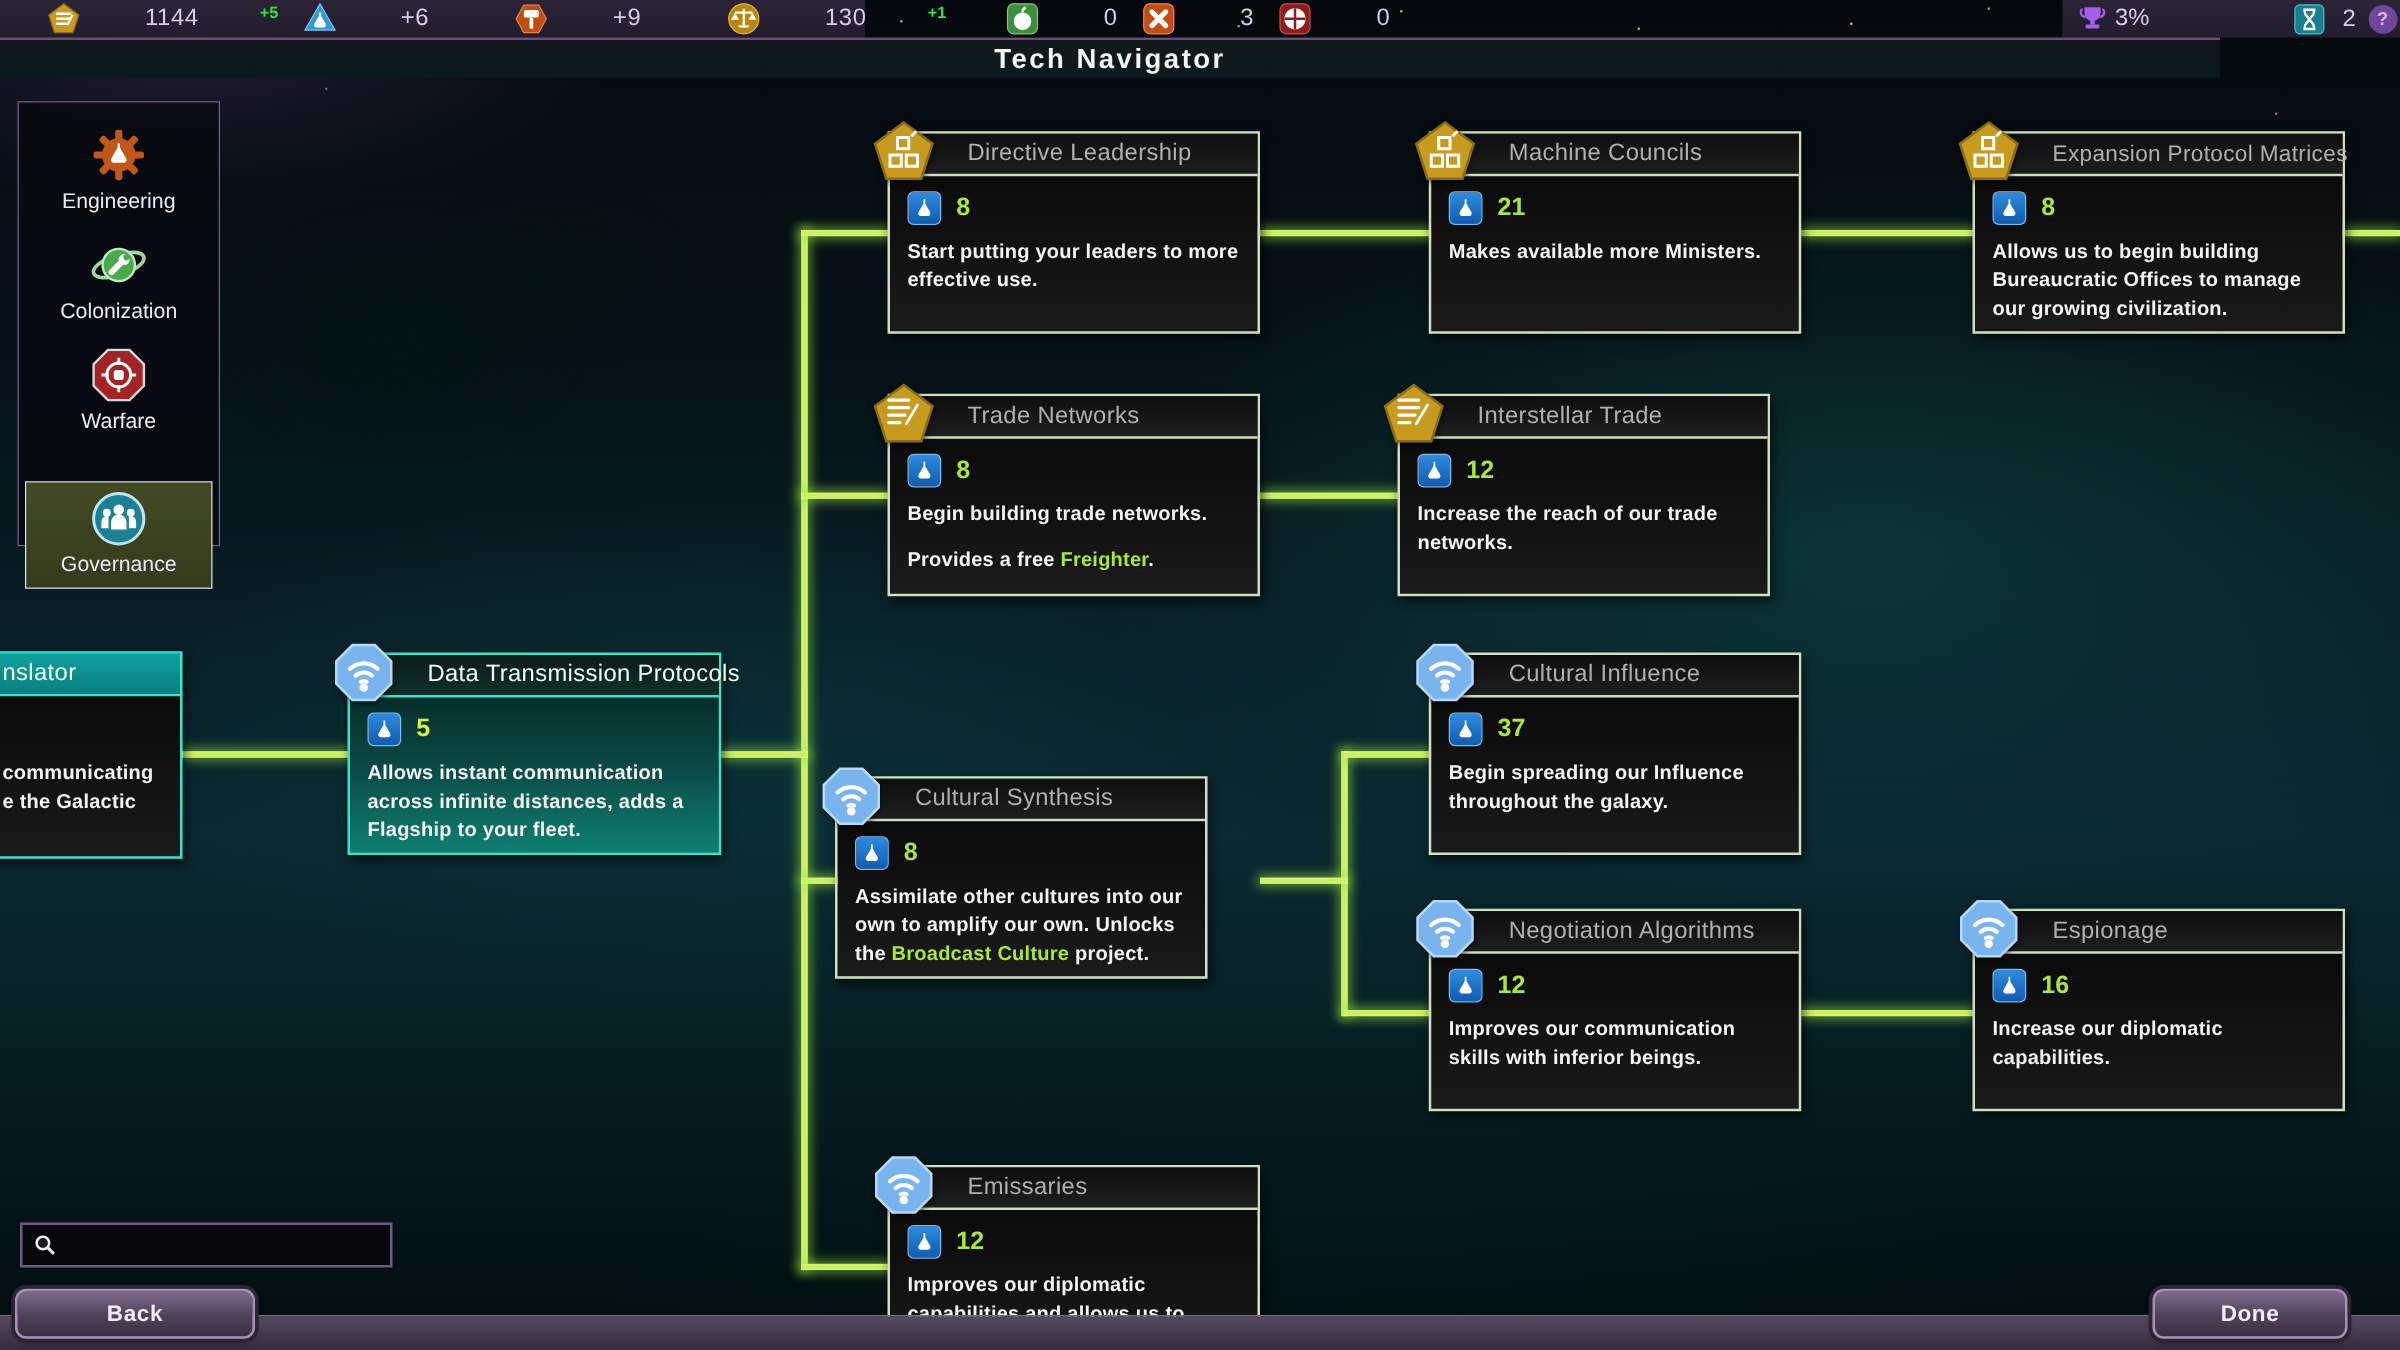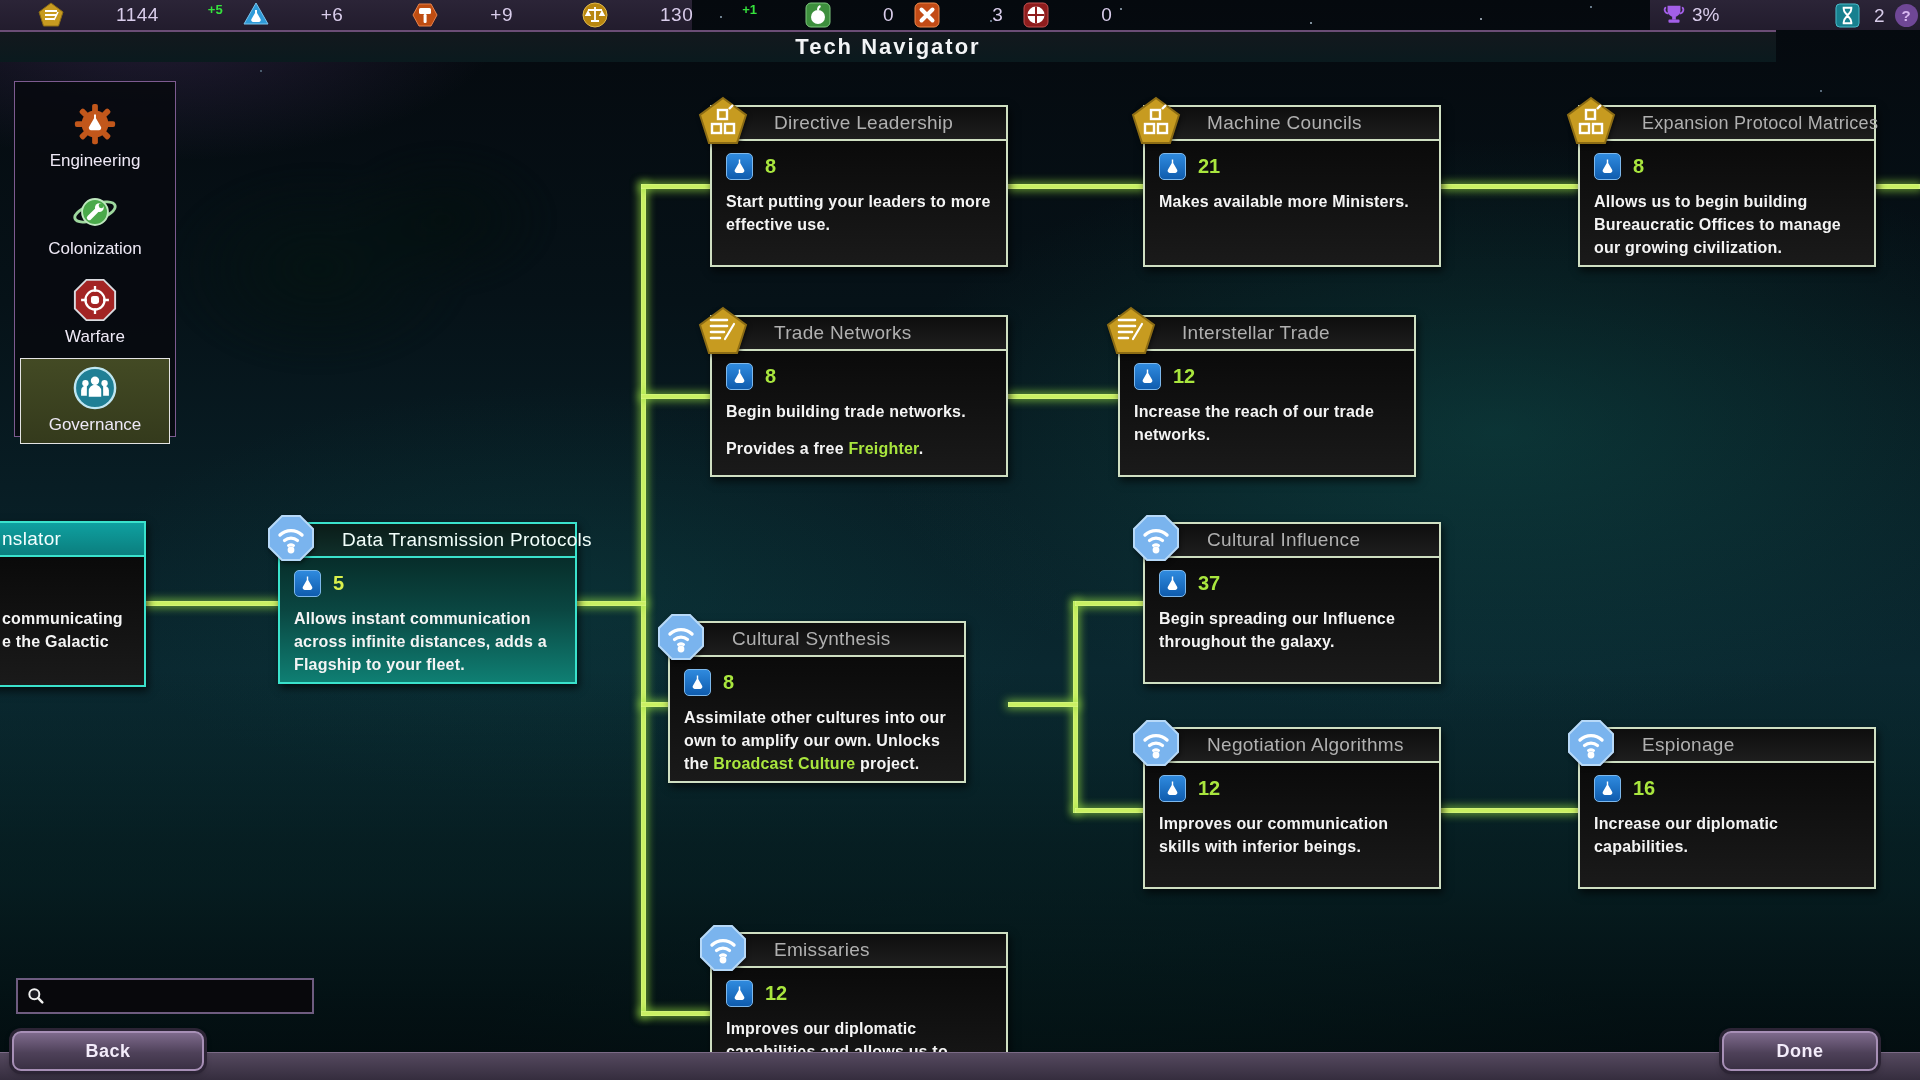--- a/index.html
+++ b/index.html
@@ -48,21 +48,21 @@
   .titlebar h1 { color:#f2f4f6; font-size:22px; font-weight:bold; letter-spacing:2px; }
 
   
   .sidebar { position:absolute; left:14px; top:81px; width:162px; height:356px; z-index:30;
       background:rgba(8,10,16,.9); border:1px solid #7d5b90; display:flex; flex-direction:column;
       align-items:center; padding-top:12px; }
   .cat { width:150px; display:flex; flex-direction:column; align-items:center; padding:6px 0 8px;
       margin-bottom:2px; border:1px solid transparent; cursor:pointer; }
   .cat svg { width:46px; height:46px; display:block; }
   .cat-label { color:#eee9f6; font-size:17px; margin-top:4px; }
-  .cat.selected { background:linear-gradient(180deg,#434a24,#343a1c); border:1px solid #e4e4e4; }
+  .cat.selected { background:linear-gradient(180deg,#434a24,#343a1c); border:1px solid #e4e4e4;margin-top:27px; }
 
   
   .line { position:absolute; background:#c9f161; z-index:5;
       box-shadow:0 0 9px 2px rgba(150,222,64,.65), 0 0 2px 0 #eaffb0 inset; }
 
   
   .tech-node { position:absolute; width:298px; height:162px; z-index:10;
       border:2px solid #cfdfc2; background:linear-gradient(180deg,#060606,#1a1a1a);
       box-shadow:2px 4px 8px rgba(0,0,0,.65); cursor:pointer; }
   .node-header { height:34px; background:linear-gradient(180deg,#0e0e0e,#1e1e1e);

